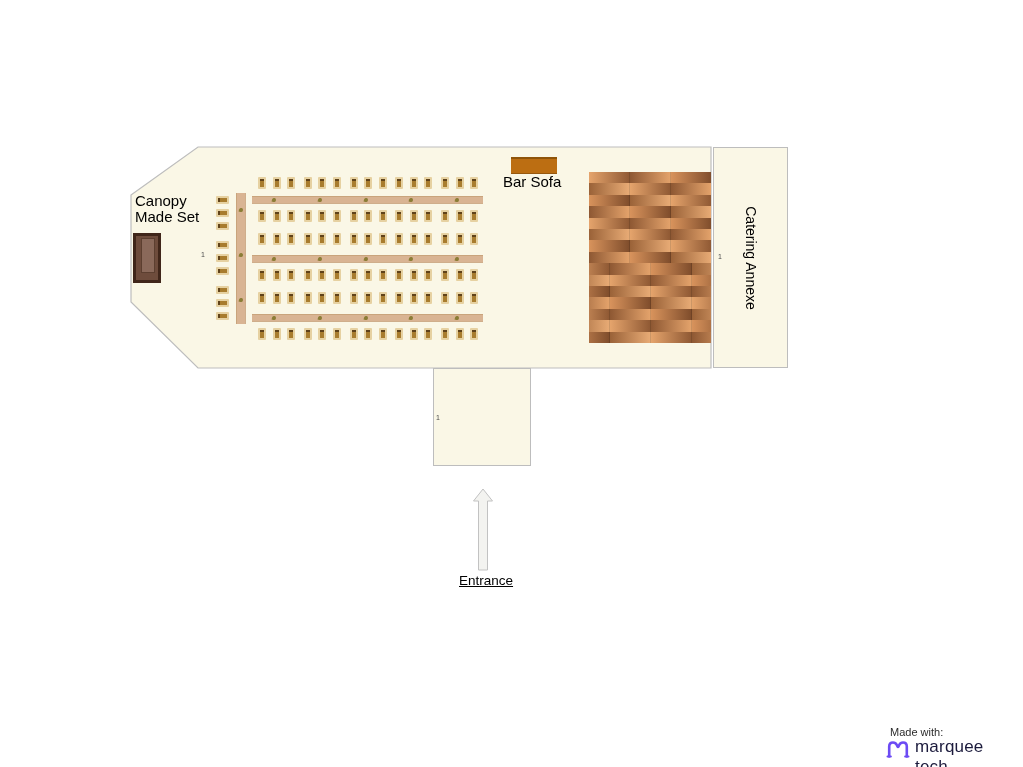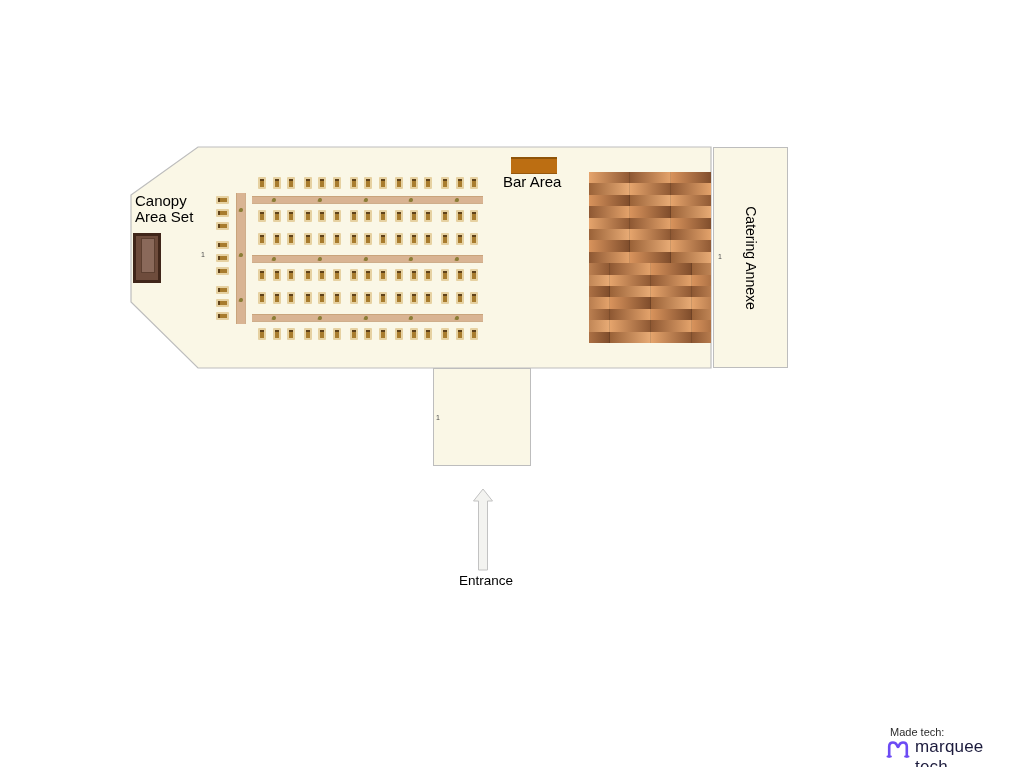--- a/index.html
+++ b/index.html
@@ -110,28 +110,28 @@
       <div class="plank" style="left: 21px; top: 148.2px; background: linear-gradient(90deg, rgb(229, 164, 108), rgb(142, 88, 51)); box-shadow: rgba(0, 0, 0, 0.12) -1px 0px 0px inset;"></div>
       <div class="plank" style="left: 62px; top: 148.2px; background: linear-gradient(270deg, rgb(229, 164, 108), rgb(142, 88, 51)); box-shadow: rgba(0, 0, 0, 0.12) -1px 0px 0px inset;"></div>
       <div class="plank" style="left: 103px; top: 148.2px; background: linear-gradient(90deg, rgb(216, 147, 92), rgb(126, 76, 43)); box-shadow: rgba(0, 0, 0, 0.12) -1px 0px 0px inset;"></div>
       <div class="plank" style="left: -20px; top: 159.6px; background: linear-gradient(90deg, rgb(216, 147, 92), rgb(126, 76, 43)); box-shadow: rgba(0, 0, 0, 0.12) -1px 0px 0px inset;"></div>
       <div class="plank" style="left: 21px; top: 159.6px; background: linear-gradient(270deg, rgb(233, 172, 118), rgb(154, 98, 56)); box-shadow: rgba(0, 0, 0, 0.12) -1px 0px 0px inset;"></div>
       <div class="plank" style="left: 62px; top: 159.6px; background: linear-gradient(90deg, rgb(229, 164, 108), rgb(142, 88, 51)); box-shadow: rgba(0, 0, 0, 0.12) -1px 0px 0px inset;"></div>
       <div class="plank" style="left: 103px; top: 159.6px; background: linear-gradient(270deg, rgb(229, 164, 108), rgb(142, 88, 51)); box-shadow: rgba(0, 0, 0, 0.12) -1px 0px 0px inset;"></div>
     </div>
 
   <div id="bar"></div>
-  <div class="label" style="left:503px;top:174px;">Bar Area</div>
+  <div class="label" style="left:503px;top:174px;">Bar Sofa</div>
 
   <div id="sofa">
     <div class="cushion"></div>
   </div>
   <div class="label" style="left:135px;top:193px;">
     <div>Canopy</div>
-    <div>Area Set</div>
+    <div>Made Set</div>
   </div>
 
   <div id="furniture-layer">
       <div class="table-h" style="left: 252px; top: 196px;"></div>
       <div class="mark" style="left: 272px; top: 198px;"></div>
       <div class="mark" style="left: 317.75px; top: 198px;"></div>
       <div class="mark" style="left: 363.5px; top: 198px;"></div>
       <div class="mark" style="left: 409.25px; top: 198px;"></div>
       <div class="mark" style="left: 455px; top: 198px;"></div>
       <div class="table-h" style="left: 252px; top: 255px;"></div>
@@ -244,24 +244,24 @@
       <div class="chair-v" style="left: 216px; top: 209px;"></div>
       <div class="chair-v" style="left: 216px; top: 222px;"></div>
       <div class="chair-v" style="left: 216px; top: 241px;"></div>
       <div class="chair-v" style="left: 216px; top: 254px;"></div>
       <div class="chair-v" style="left: 216px; top: 267px;"></div>
       <div class="chair-v" style="left: 216px; top: 286px;"></div>
       <div class="chair-v" style="left: 216px; top: 299px;"></div>
       <div class="chair-v" style="left: 216px; top: 312px;"></div>
     </div>
 
-  <div class="label" style="left:459px;top:573px;font-size:13.5px;">Entrance</div>
+  <div class="label" style="left:459px;top:573px;font-size:13.5px;text-decoration:underline;">Entrance</div>
 
   <div id="brand">
-    <span class="made-with">Made tech:</span>
+    <span class="made-with">Made with:</span>
     <svg width="24" height="21" viewBox="0 0 24 21">
       <path d="M3.2 18.5 L3.2 8.5 Q3.2 4.5 7 4.5 Q9.6 4.5 10.8 7 L11.6 8.6 Q12 9.4 12.4 8.6 L13.2 7 Q14.4 4.5 17 4.5 Q20.8 4.5 20.8 8.5 L20.8 18.5" fill="none" stroke="#6C4BF4" stroke-width="2.6" stroke-linecap="round" stroke-linejoin="round"></path>
       <path d="M1.6 18.5 L4.8 18.5 M19.2 18.5 L22.4 18.5" fill="none" stroke="#6C4BF4" stroke-width="2.2" stroke-linecap="round"></path>
     </svg>
     <span class="brand-name">marquee tech</span>
   </div>
 
 </div>
 
 </body></html>

